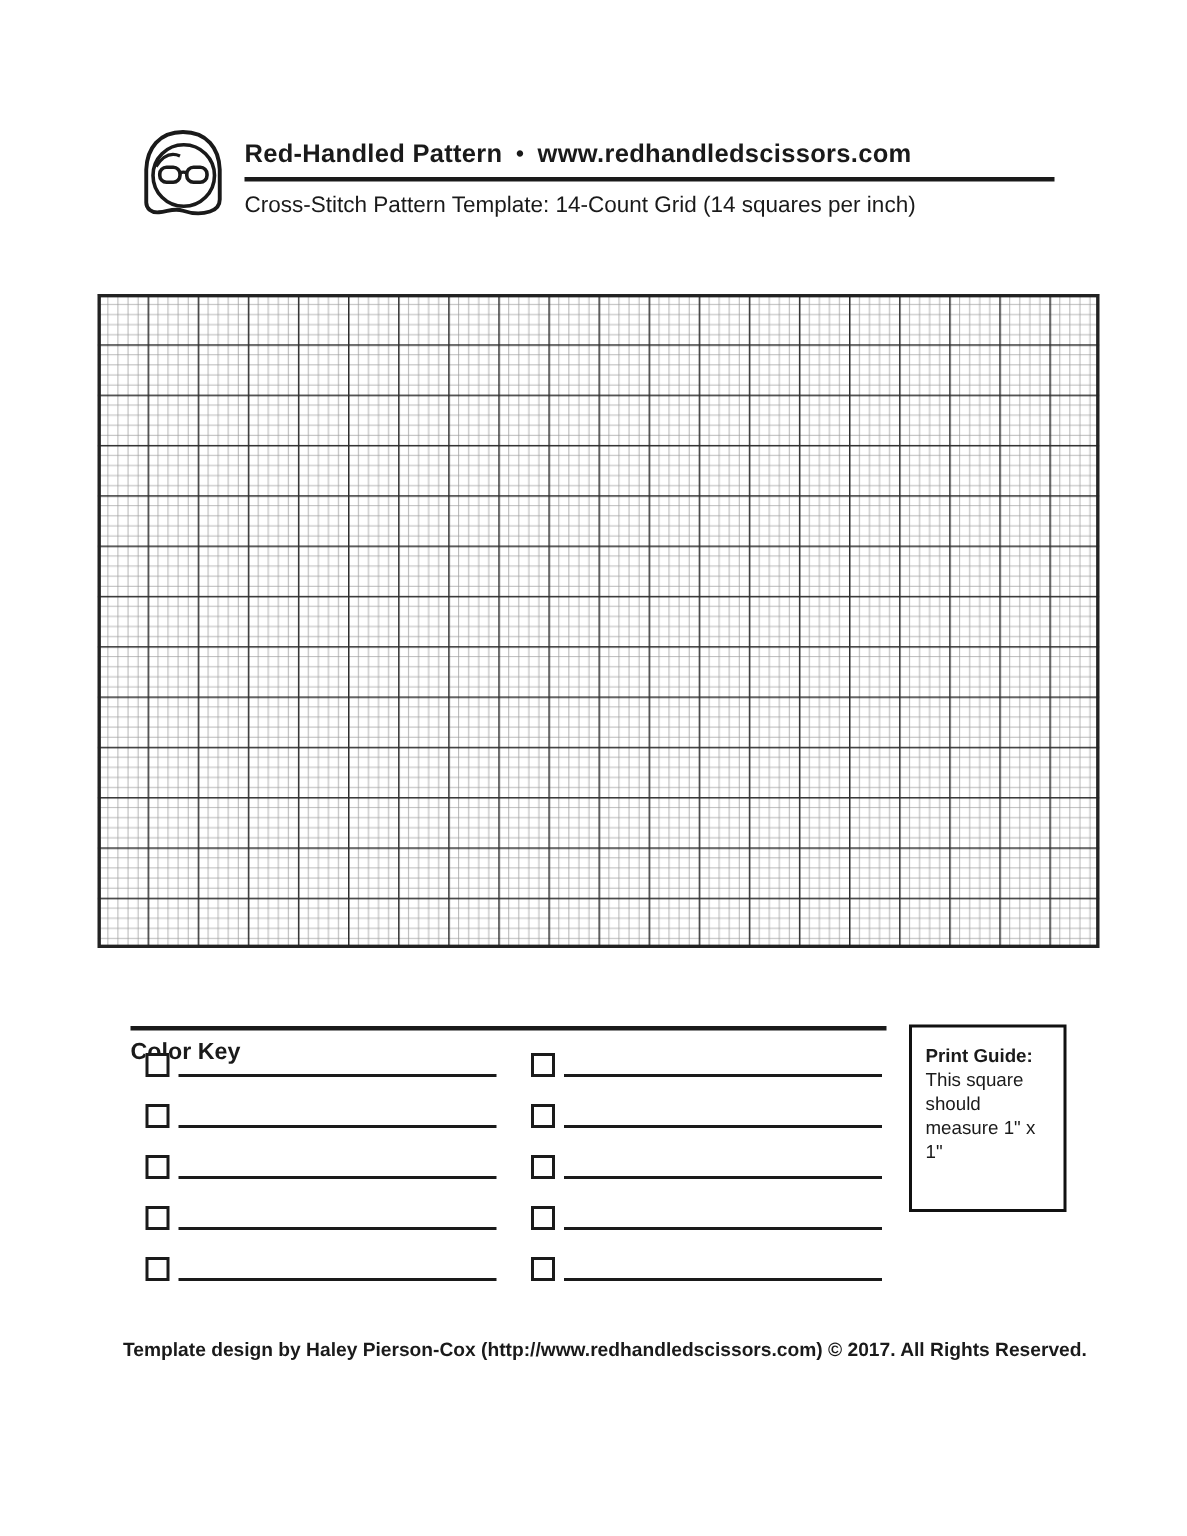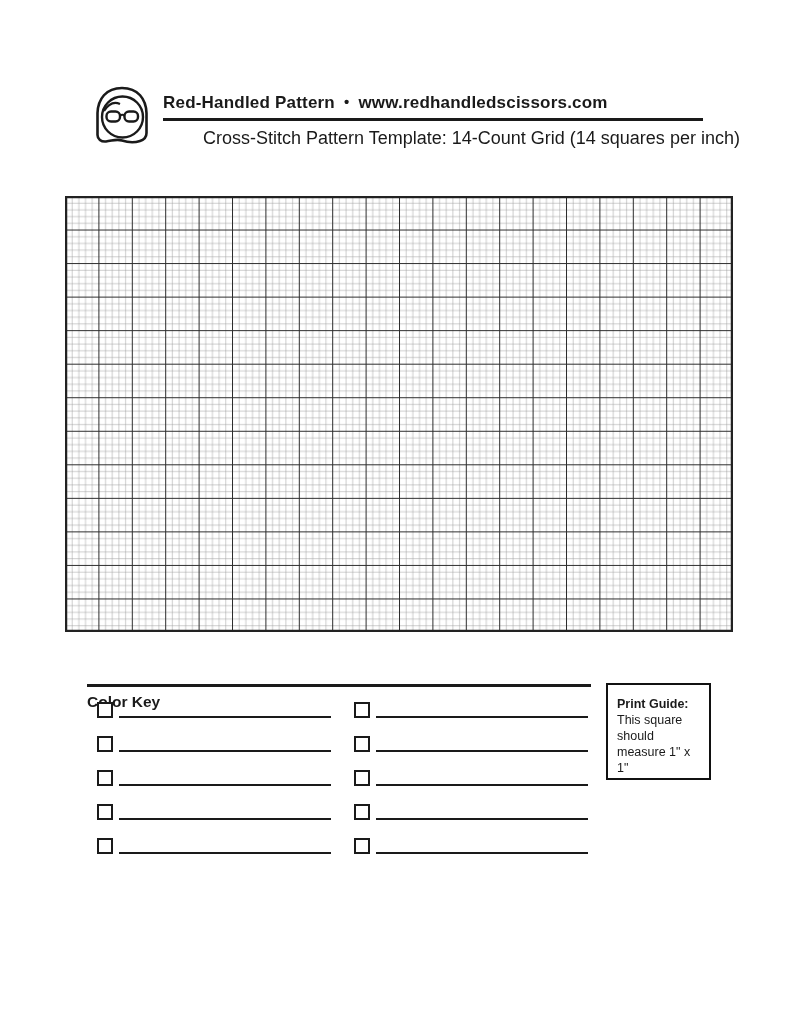--- a/index.html
+++ b/index.html
@@ -20,21 +20,21 @@
     font-size: 17px; font-weight: bold; letter-spacing: 0.2px;
     white-space: nowrap;
   }
   .brand-sep { padding: 0 9px; font-size: 15px; position: relative; top: -1px; }
   .header-rule {
     left: 163px; top: 118px; width: 540px; height: 3px;
     background: #1a1a1a;
   }
   .subtitle {
     left: 163px; top: 128px; width: 560px;
-    font-size: 18px; white-space: nowrap; margin-left: 40px;
+    font-size: 15px; white-space: nowrap;
   }
 
   
   .grid-wrap { left: 65px; top: 196px; width: 668px; height: 436px; }
 
   
   .colorkey-title {
     left: 87px; top: 661px;
     font-size: 15.5px; font-weight: bold; margin-top: 32px;
   }
@@ -54,21 +54,21 @@
   }
   .kline {
     width: 212px; height: 2.5px;
     background: #1a1a1a;
     margin-left: 6px; margin-bottom: 0px;
     display: inline-block;
   }
 
   
   .print-guide {
-    left: 606px; top: 683px; width: 105px; height: 97px;
+    left: 606px; top: 683px; width: 105px; height: 125px;
     border: 2px solid #111; box-sizing: border-box;
     padding: 11px 6px 6px 9px;
     font-size: 12.5px; line-height: 1.28;
   }
   .print-guide-title { font-weight: bold; }
 
   
   .footer { left: 82px; top: 891px; width: 700px; font-weight: bold; }
   .footer-line1 { font-size: 13px; line-height: 18px; white-space: nowrap; }
   .footer-line2 { font-size: 12.8px; line-height: 18px; white-space: nowrap; }
@@ -152,13 +152,14 @@
       <span class="kline"></span>
     </div>
   </div>
 
 <div class="abs print-guide">
   <span class="print-guide-title">Print Guide:</span>
   <span>This square should measure 1" x 1"</span>
 </div>
 
 <div class="abs footer">
+  <div class="footer-line2">Template design by Haley Pierson-Cox (http://www.redhandledscissors.com) © 2017. All Rights Reserved.</div>
 </div>
 
 </body></html>

